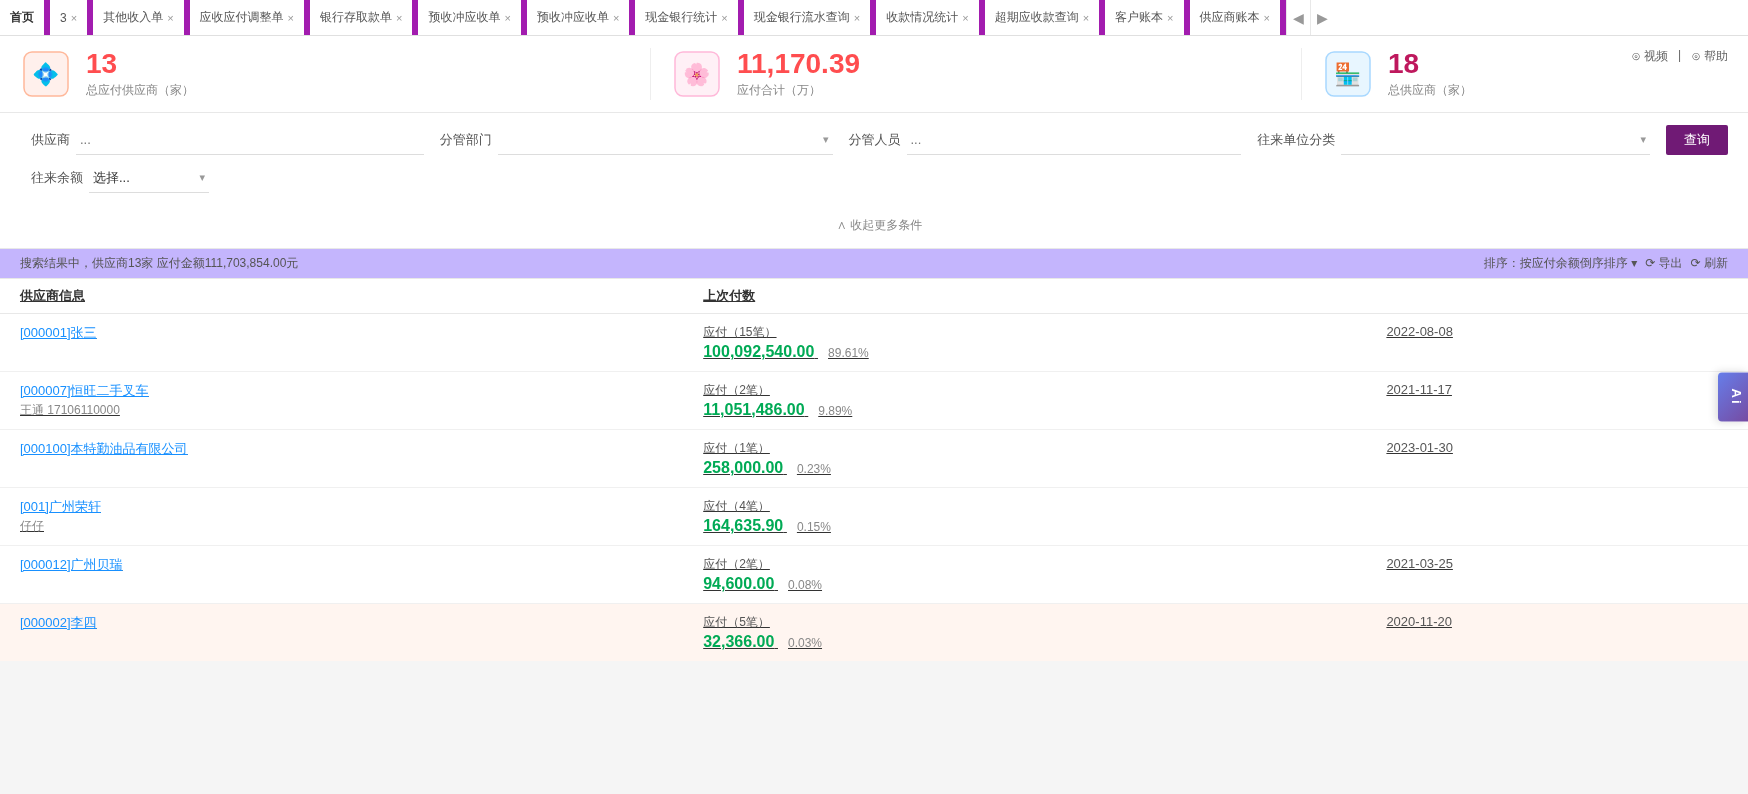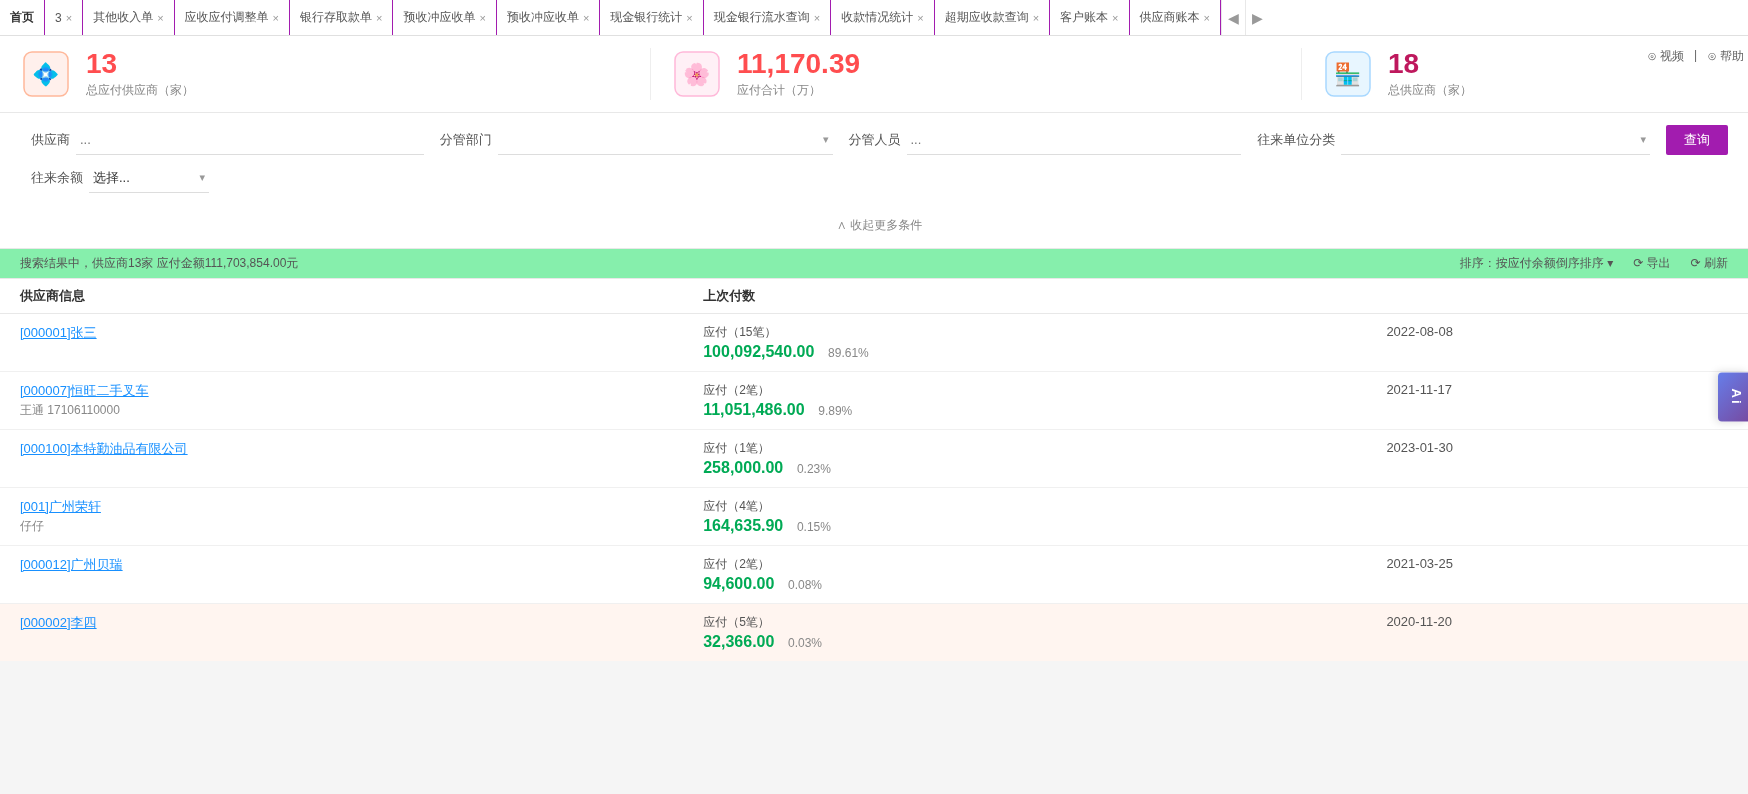--- a/index.html
+++ b/index.html
@@ -16,21 +16,21 @@
       flex-wrap: nowrap;
     }
     .nav-tab {
       display: flex;
       align-items: center;
       padding: 0 10px;
       height: 36px;
       white-space: nowrap;
       font-size: 12px;
       color: #555;
-      border-right: 1px solid #a21caf;
+      border-right: 6px solid #a21caf;
       cursor: pointer;
       gap: 4px;
     }
     .nav-tab.home { color: #333; font-weight: bold; background: #fff; }
     .nav-tab .close-x { color: #999; font-size: 11px; cursor: pointer; }
     .nav-arrow {
       display: flex;
       align-items: center;
       justify-content: center;
       width: 24px;
@@ -74,21 +74,21 @@
       color: #ff4d4f;
       line-height: 1.1;
     }
     .stat-info .stat-label {
       font-size: 12px;
       color: #888;
       margin-top: 3px;
     }
     .header-actions {
       position: absolute;
-      right: 4px;
+      right: 20px;
       top: 12px;
       display: flex;
       gap: 10px;
       font-size: 12px;
       color: #555;
     }
     .header-actions span { cursor: pointer; color: #666; }
     .divider-v { color: #ddd; }
 
     
@@ -130,21 +130,21 @@
       height: 30px;
       display: flex;
       align-items: center;
       justify-content: space-between;
       border-bottom: 1px solid #ddd;
       padding: 0 4px;
       cursor: pointer;
     }
     .filter-select .chevron { color: #999; font-size: 11px; }
     .btn-query {
-      background: #a21caf;
+      background: #701a75;
       color: #fff;
       border: none;
       padding: 6px 18px;
       font-size: 13px;
       cursor: pointer;
       border-radius: 2px;
       white-space: nowrap;
     }
     .collapse-bar {
       text-align: center;
@@ -157,37 +157,38 @@
       background: none;
       border: none;
       margin-top: 12px;
     }
 
     
     .result-bar {
       display: flex;
       align-items: center;
       justify-content: space-between;
-      background: #86efac;
+      background: #c4b5fd;
       padding: 6px 20px;
       font-size: 12px;
       color: #555;
       border-bottom: 1px solid #e8e8e8;
     }
     .result-actions {
       display: flex;
       align-items: center;
-      gap: 20px;
+      gap: 8px;
     }
     .result-actions span { cursor: pointer; color: #555; }
 
     
     .table-container {
       background: #404040;
       margin: 0;
+      text-decoration: underline;
     }
     .table-header {
       display: grid;
       grid-template-columns: 2fr 2fr 1fr;
       padding: 8px 20px;
       background: #fff;
       border-bottom: 1px solid #e8e8e8;
       font-size: 13px;
       font-weight: bold;
       color: #333;

